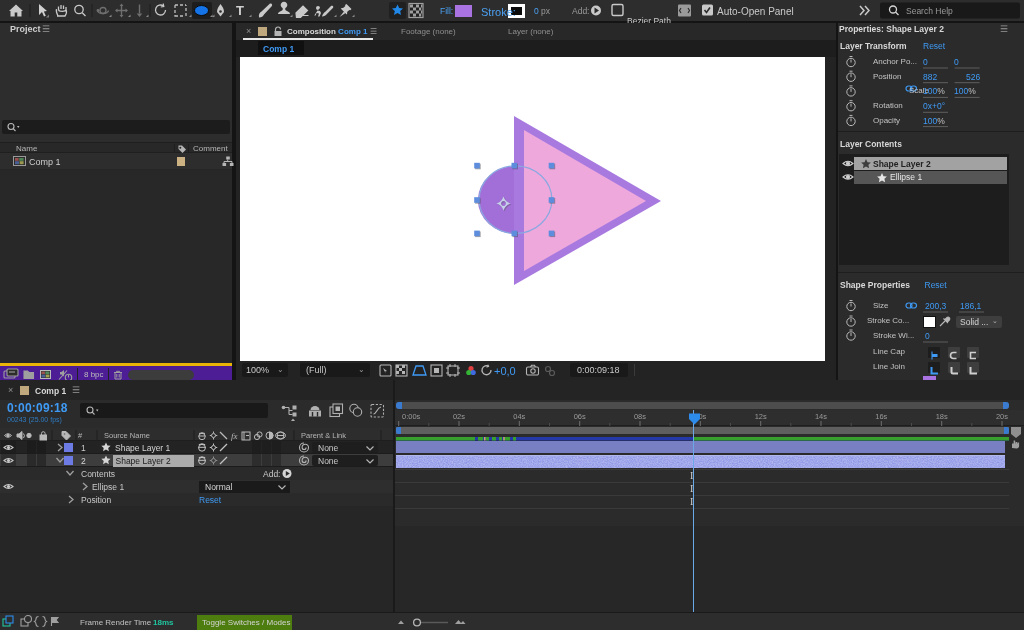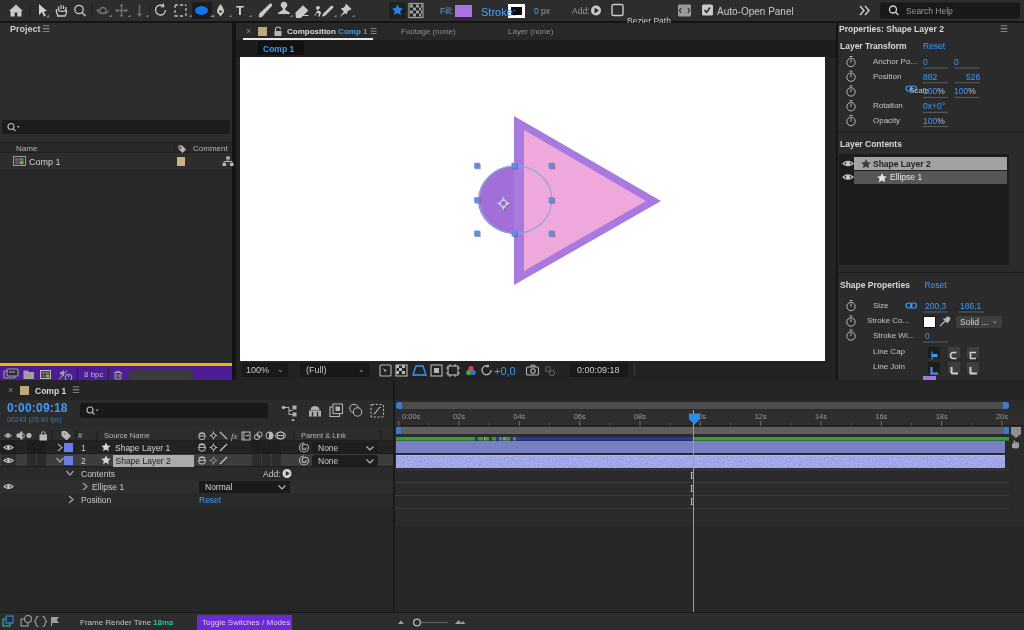--- a/index.html
+++ b/index.html
@@ -794,21 +794,21 @@
           <rect x="3" y="6" width="7" height="7" stroke="#20c5a0"></rect>
             <rect x="6" y="3" width="7" height="7" stroke="#2d8ceb" fill="#2d2d2d"></rect>
           <rect x="21" y="6" width="7" height="7" stroke="#9f9f9f"></rect>
             <circle cx="28" cy="6" r="3.5" stroke="#9f9f9f" fill="#2d2d2d"></circle>
           <path d="M38.5 3.5 c-2 0 -2.5 1 -2.5 2.5 c0 1.5 -0.5 2 -1.5 2.5 c1 0.5 1.5 1 1.5 2.5 c0 1.5 0.5 2.5 2.5 2.5 M42.5 3.5 c2 0 2.5 1 2.5 2.5 c0 1.5 0.5 2 1.5 2.5 c-1 0.5 -1.5 1 -1.5 2.5 c0 1.5 -0.5 2.5 -2.5 2.5" stroke="#9f9f9f"></path>
           <path d="M51.5 13 v-9 M51.5 4.5 l6.5 0 l-2 2.5 l2 2.5 l-6.5 0" stroke="#9f9f9f" fill="#9f9f9f"></path>
         </g>
       </svg>
       <div class="t" style="left:80px;top:4.5px;font-size:8px;color:#c3c3c3;">Frame Render Time</div>
       <div class="t" style="left:153px;top:4.5px;font-size:8px;font-weight:bold;color:#20c5a0;">18ms</div>
-      <div class="abs" style="left:197px;top:1.5px;width:95px;height:15px;background:#6d28d9;padding-left:48px;">
+      <div class="abs" style="left:197px;top:1.5px;width:95px;height:15px;background:#4d7c0f;padding-left:48px;">
         <div class="t" style="left:5px;top:3px;font-size:8px;color:#d5d5d5;">Toggle Switches / Modes</div>
       </div>
       <svg width="80" height="18" style="position:absolute;left:395px;top:0">
         <path d="M3 11 l3 -3.5 l3 3.5 Z" fill="#9f9f9f"></path>
         <line x1="26" y1="9.5" x2="53" y2="9.5" stroke="#5a5a5a" stroke-width="1.5"></line>
         <circle cx="22" cy="9.5" r="3.4" fill="none" stroke="#b5b5b5" stroke-width="1.3"></circle>
         <path d="M60 11 l3.5 -4 l2.5 3 l2 -2 l2.5 3 Z" fill="#9f9f9f"></path>
       </svg>
     </div>
   </div>

